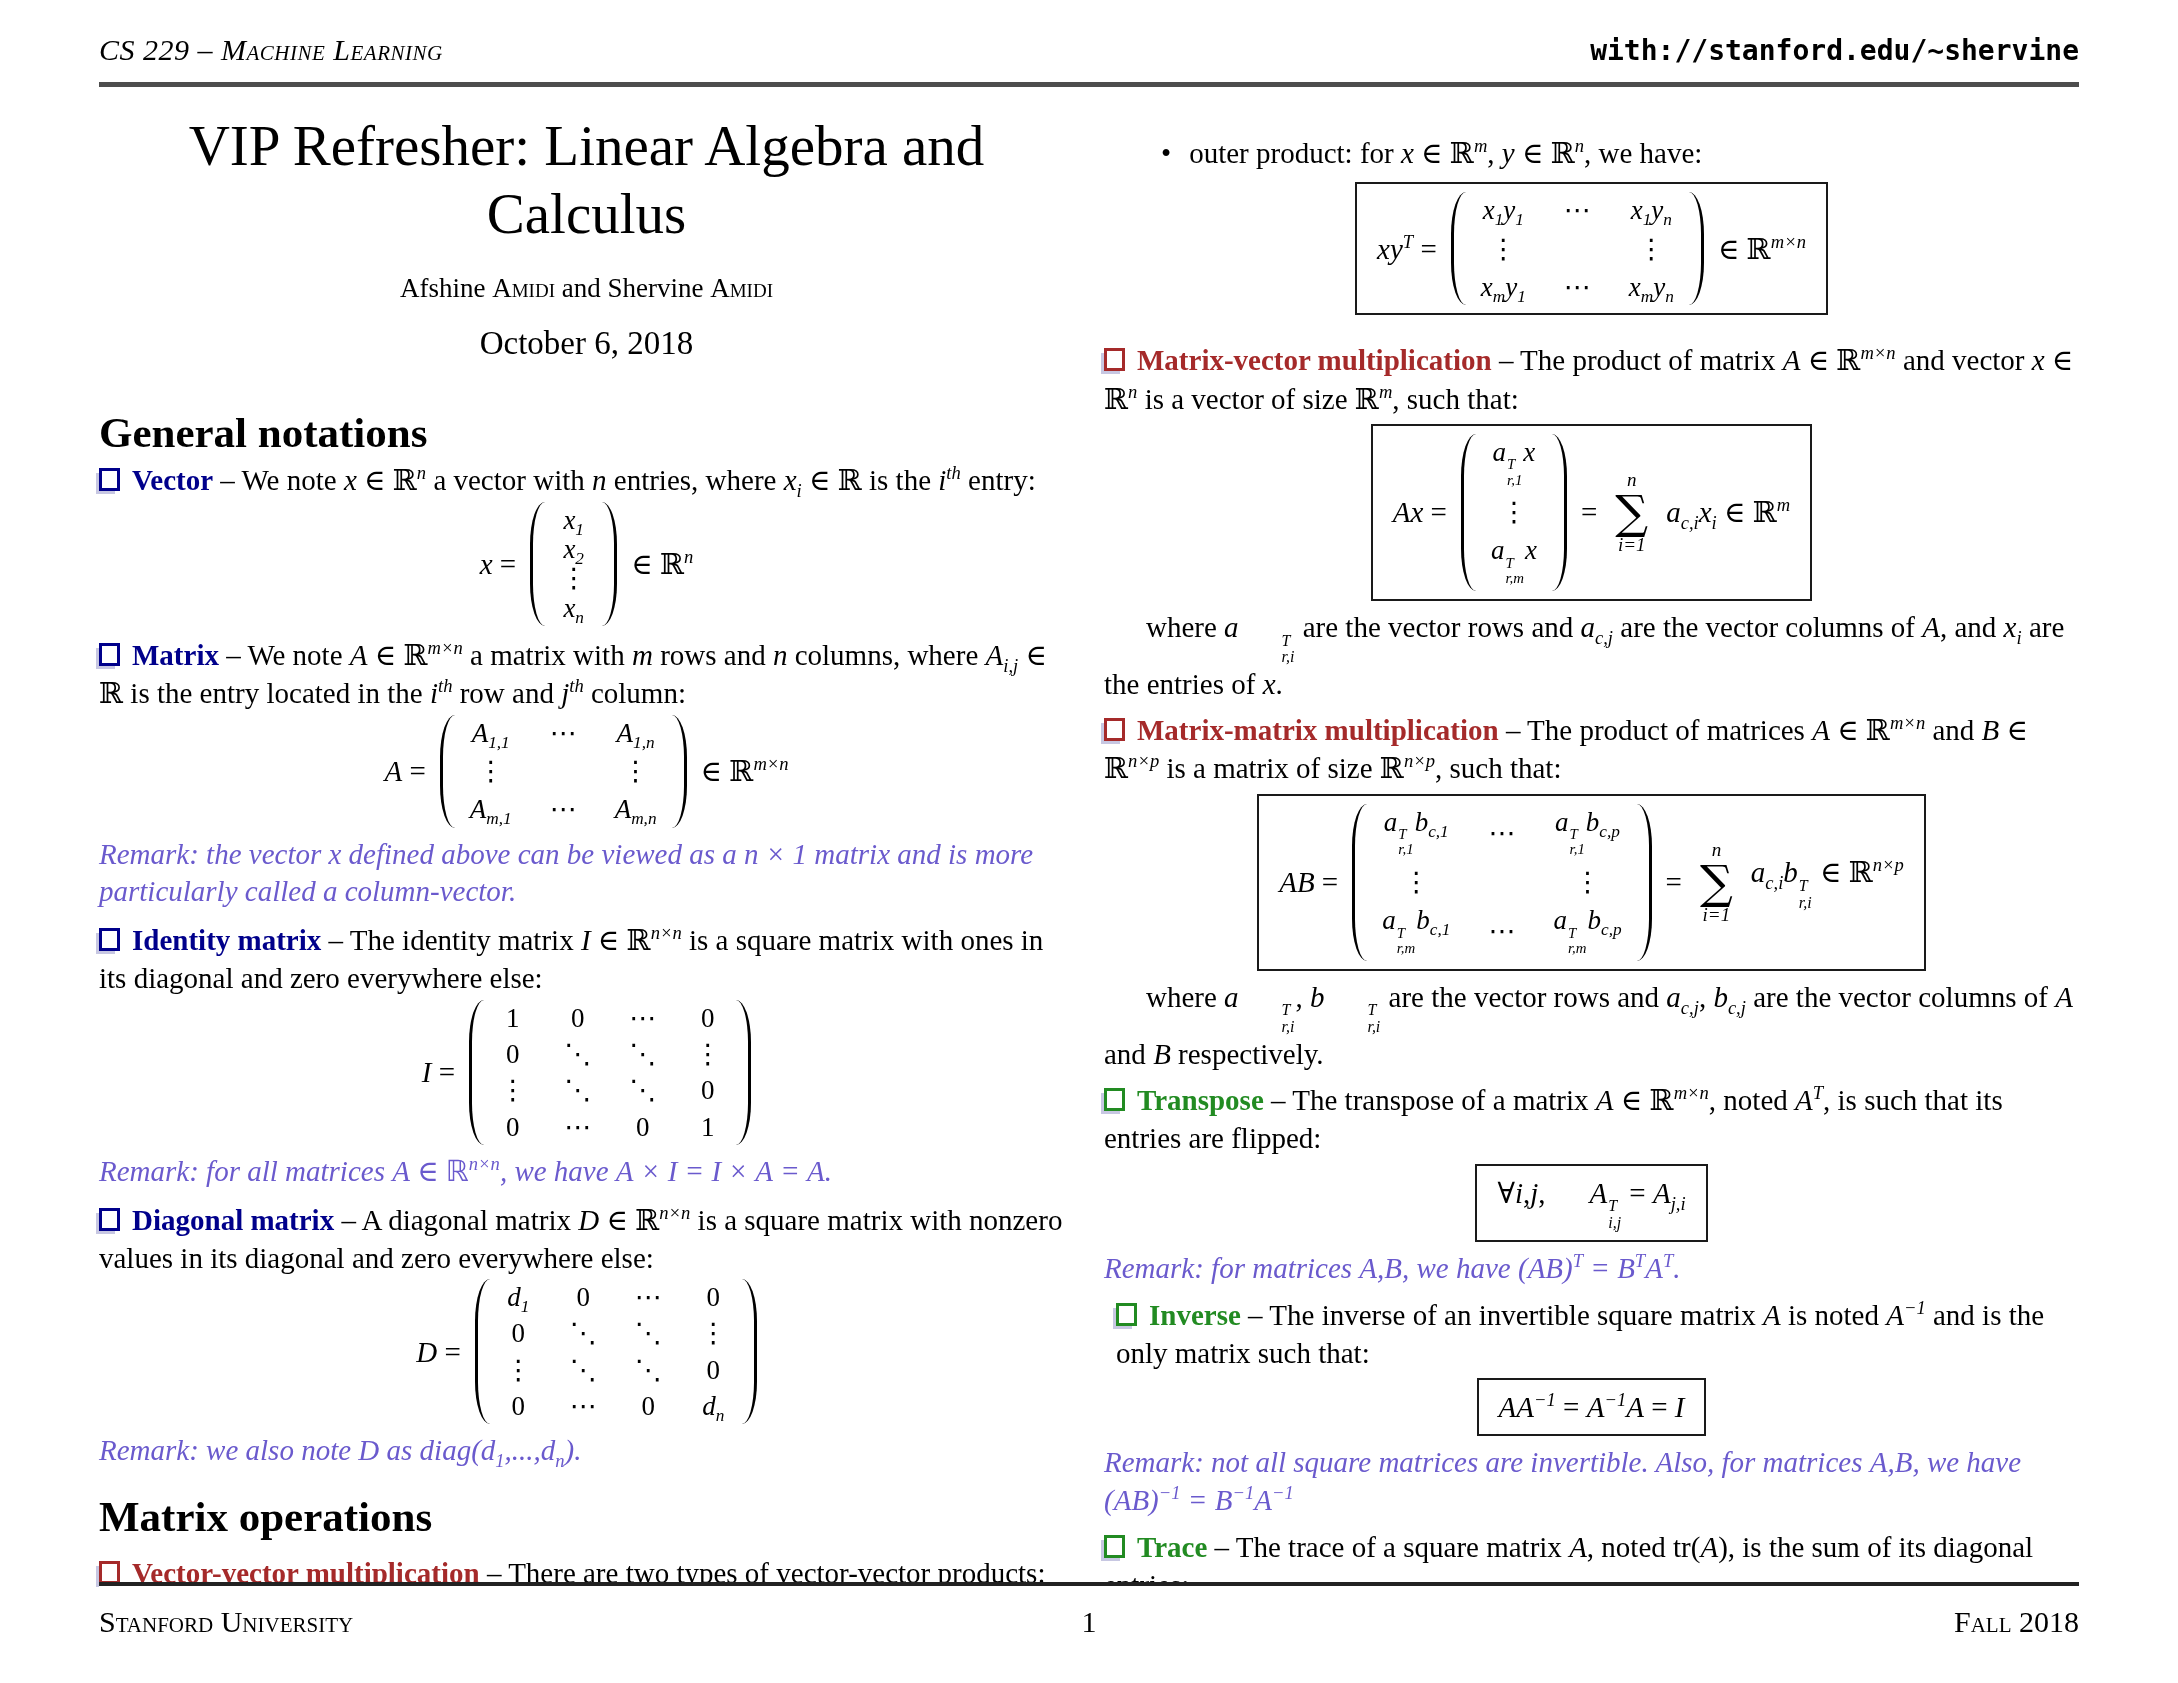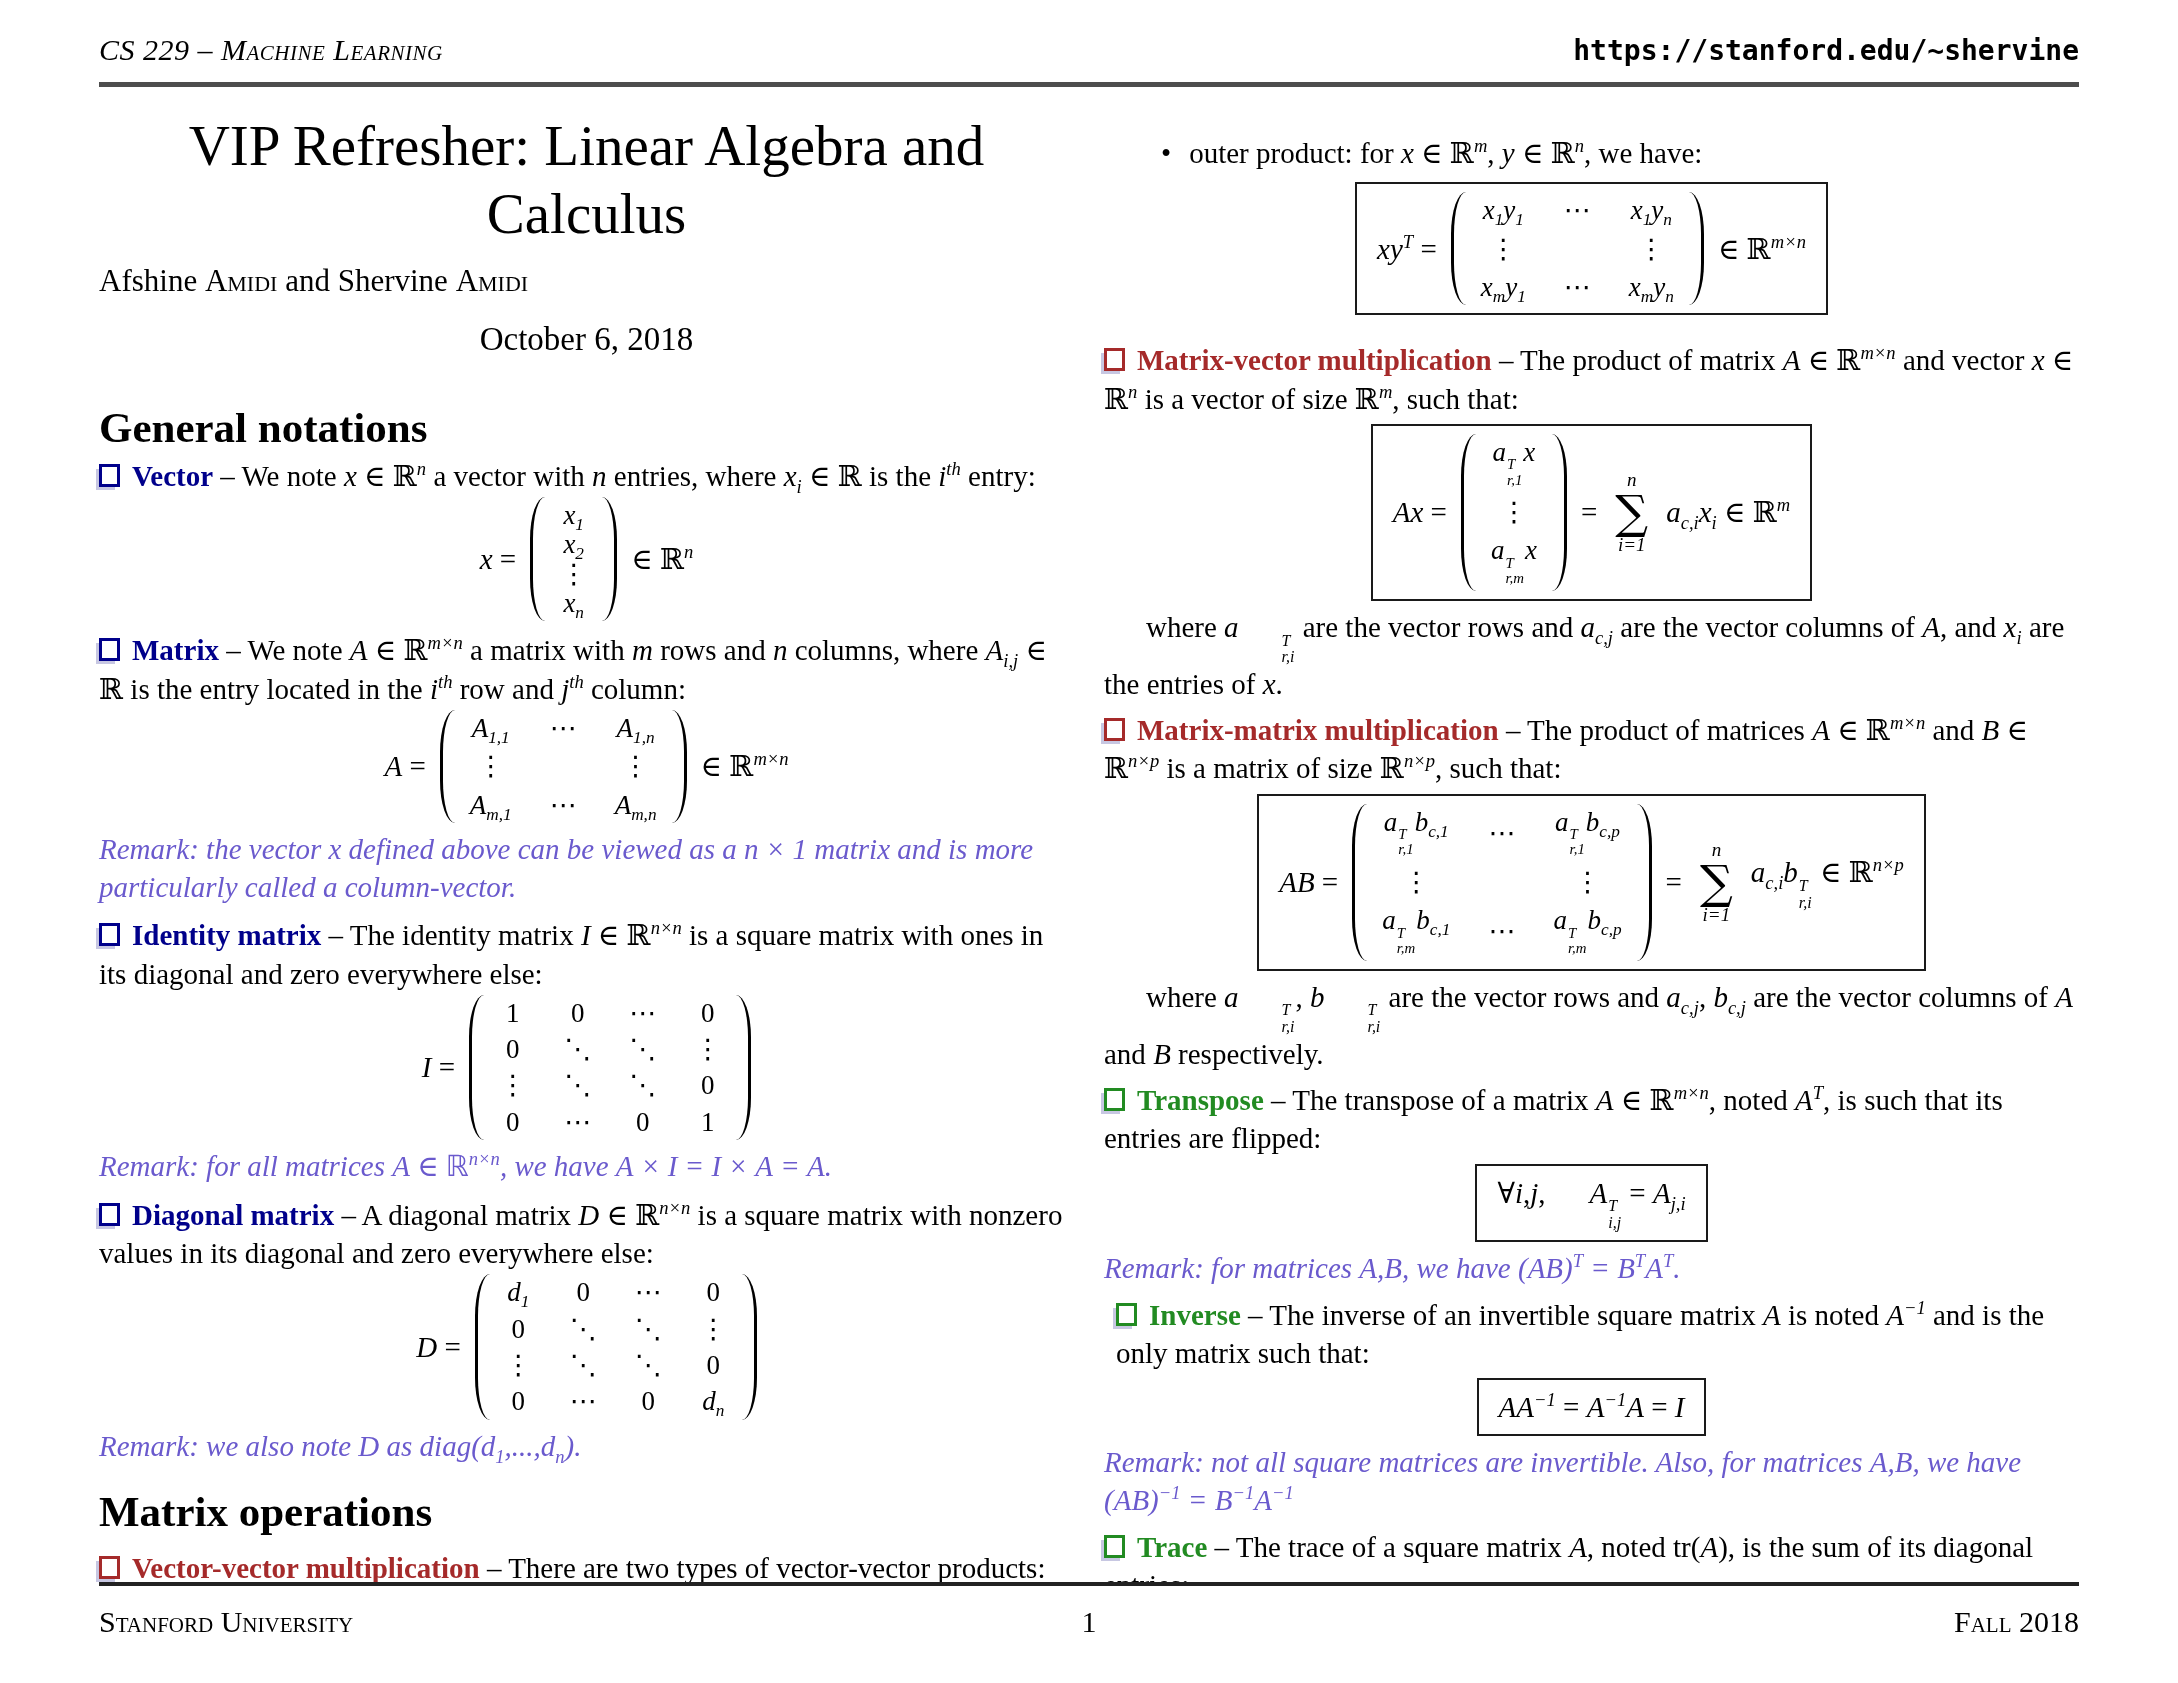--- a/index.html
+++ b/index.html
@@ -18,21 +18,21 @@
   .ftr{position:absolute;left:99px;right:99px;top:1582px;height:99px;
        border-top:4px solid #222;padding-top:16px;font-size:30px;background:#fff;z-index:5;}
   .ftr .inst{position:absolute;left:0;top:16px;font-variant:small-caps;text-align:center;}
   .ftr .pg{position:absolute;left:50%;transform:translateX(-50%);top:16px;}
   .ftr .term{position:absolute;right:0;top:16px;font-variant:small-caps;}
   
   .page{position:absolute;top:94px;left:99px;width:1980px;display:flex;gap:30px;}
   .col{width:975px;}
   
   .title{margin-top:18px;text-align:center;font-size:57px;line-height:1.2;}
-  .authors{margin-top:12px;text-align:left;font-size:31px;}
+  .authors{margin-top:22px;text-align:center;font-size:27px;}
   .date{margin-top:16px;text-align:center;font-size:33px;}
   
   h2.shead{font-size:43px;font-weight:bold;margin:42px 0 0 0;line-height:1.15;}
   h2.mo{margin-top:22px;}
   p{margin:0;}
   .entry{margin-top:4px;}
   .sq{display:inline-block;width:15px;height:17px;border:3px solid currentColor;
       margin-right:12px;vertical-align:-1px;
       box-shadow:-4px 4px 0 -1px rgba(130,130,190,0.45);}
   .lbl{font-weight:bold;}
@@ -62,21 +62,21 @@
   .sum-s{font-size:46px;line-height:1.0;font-family:"DejaVu Serif","DejaVu Sans",serif;}
   .ts{display:inline-flex;flex-direction:column;align-items:flex-start;
       font-size:55%;line-height:1.05;font-style:italic;vertical-align:-0.55em;margin:0 1px;}
   .sp{display:inline-block;width:44px;}
 </style>
 </head>
 <body>
 
 <div class="hdr">
   <span class="course">CS 229 – Machine Learning</span>
-  <span class="url">https://stanford.edu/~shervine</span>
+  <span class="url">with://stanford.edu/~shervine</span>
 </div>
 
 <div class="page">
 
   <div class="col">
 
     <div class="title">VIP Refresher: Linear Algebra and Calculus</div>
     <div class="authors">Afshine <span class="sc">Amidi</span> and Shervine <span class="sc">Amidi</span></div>
     <div class="date">October 6, 2018</div>
 

